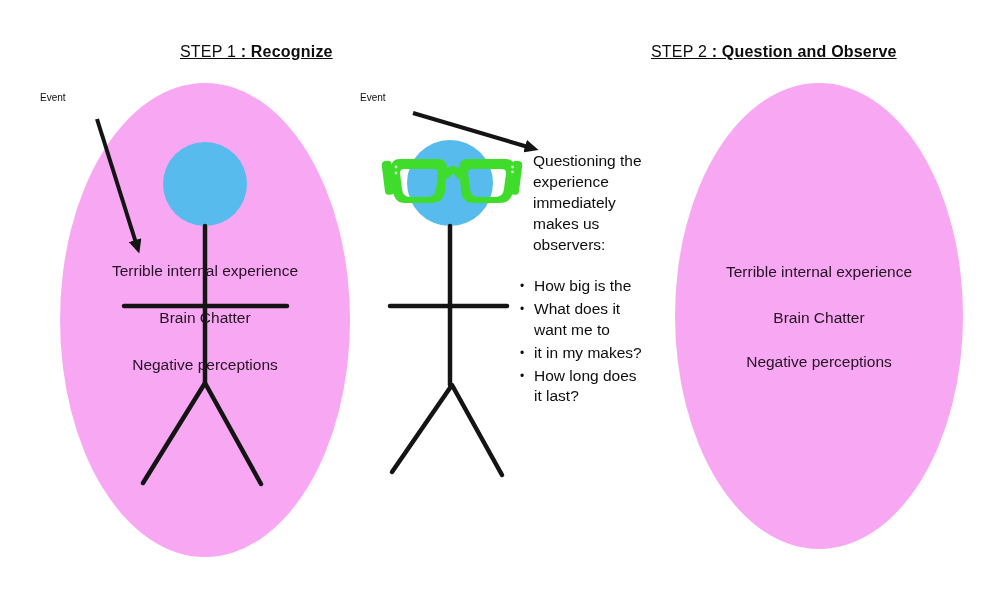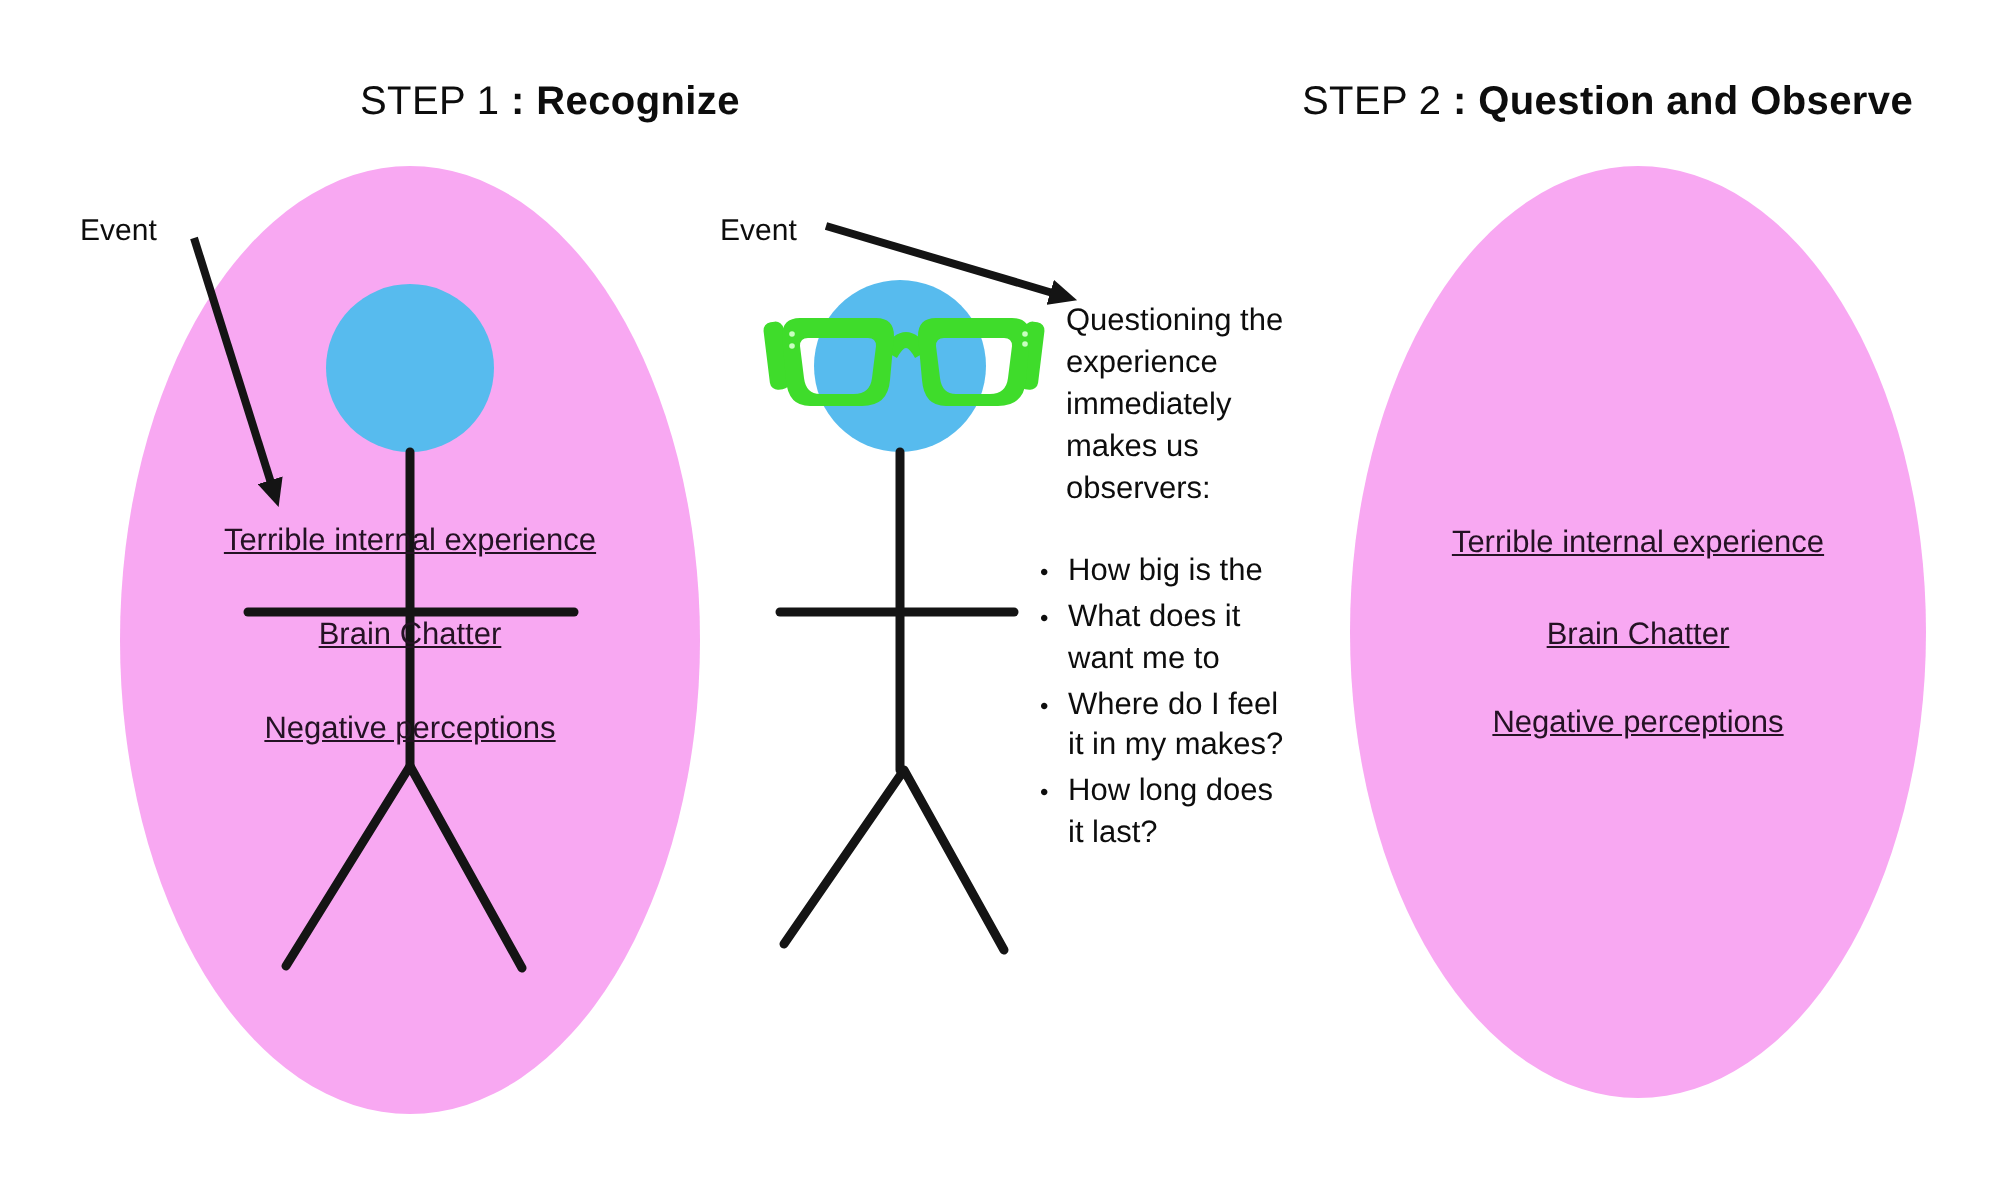--- a/index.html
+++ b/index.html
@@ -23,31 +23,31 @@
   svg.scene{position:absolute;left:0;top:0;width:998px;height:591px;}
   .ellipse{fill:var(--ellipse-pink);}
   .head{fill:var(--head-blue);}
   .stick{stroke:var(--line-black);stroke-width:4.5;fill:none;stroke-linecap:round;stroke-linejoin:round;}
   .arrow-line{stroke:var(--line-black);stroke-width:4;fill:none;}
   .glasses-frame{fill:var(--glasses-green);fill-rule:evenodd;}
   .glasses-part{fill:var(--glasses-green);}
   .glasses-stroke{stroke:var(--glasses-green);fill:none;}
   .hinge-dot{fill:var(--glasses-dot);}
 
-  .step-title{top:42px;font-size:20px;line-height:19px;white-space:nowrap;}
+  .step-title{top:42px;font-size:16px;line-height:19px;white-space:nowrap;text-decoration:underline;}
   .step-title .step-label{font-weight:400;letter-spacing:.2px;}
   .step-title .step-name{font-weight:700;letter-spacing:.2px;}
   .title-1{left:180px;}
   .title-2{left:651px;}
 
-  .event-label{top:106px;font-size:15px;line-height:19px;white-space:nowrap;color:var(--text-black);}
+  .event-label{top:88px;font-size:10px;line-height:19px;white-space:nowrap;color:var(--text-black);}
   .event-left{left:40px;}
   .event-mid{left:360px;}
 
-  .ellipse-item{font-size:15.5px;line-height:19px;text-align:center;color:var(--text-dark);white-space:nowrap;text-decoration:underline;}
+  .ellipse-item{font-size:15.5px;line-height:19px;text-align:center;color:var(--text-dark);white-space:nowrap;}
   .el-left{left:60px;width:290px;}
   .el-right{left:675px;width:288px;}
   .l-i0{top:261px;}  .l-i1{top:308px;}  .l-i2{top:355px;}
   .r-i0{top:262px;}  .r-i1{top:308px;}  .r-i2{top:352px;}
 
   .note-block{left:533px;top:150px;width:160px;font-size:15.5px;line-height:21px;color:var(--text-black);}
   .note-line{white-space:nowrap;}
   .bullet-list{left:519px;top:276px;width:165px;font-size:15.5px;line-height:20.5px;color:var(--text-black);}
   .bullet-item{position:relative;padding-left:15px;margin-bottom:2.5px;}
   .bullet-item::before{content:"\2022";position:absolute;left:1px;top:0;font-size:12px;line-height:20.5px;}
@@ -134,21 +134,20 @@
 
   <div class="abs bullet-list">
     <div class="bullet-item">
       <div class="bullet-line">How big is the</div>
     </div>
     <div class="bullet-item">
       <div class="bullet-line">What does it</div>
       <div class="bullet-line">want me to</div>
     </div>
     <div class="bullet-item">
-      <div class="bullet-line">Where do I feel</div>
       <div class="bullet-line">it in my makes?</div>
     </div>
     <div class="bullet-item">
       <div class="bullet-line">How long does</div>
       <div class="bullet-line">it last?</div>
     </div>
   </div>
 
 </div>
 

